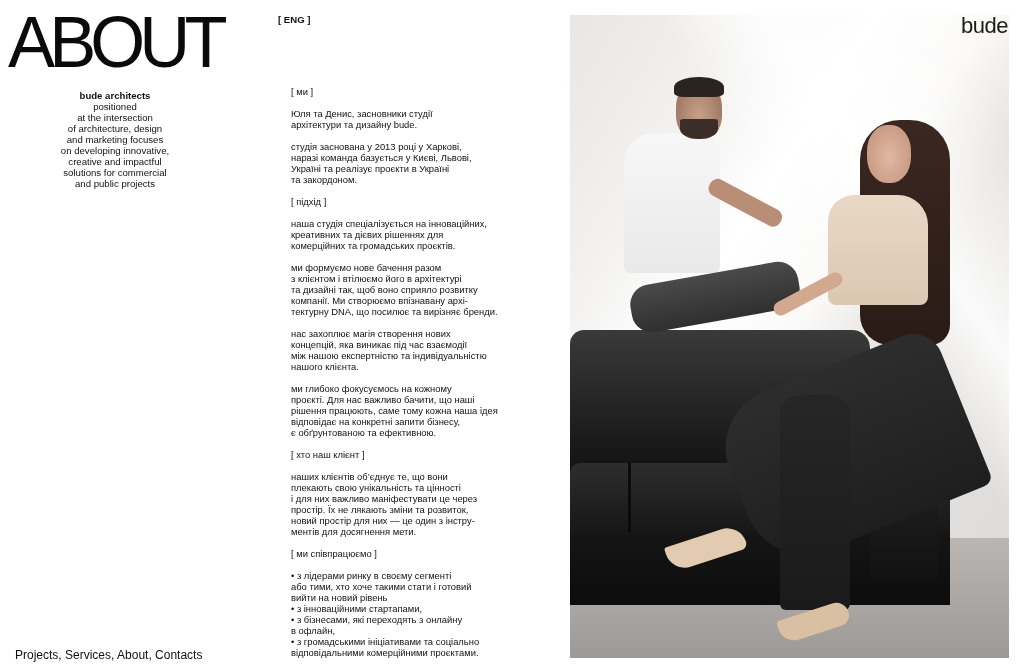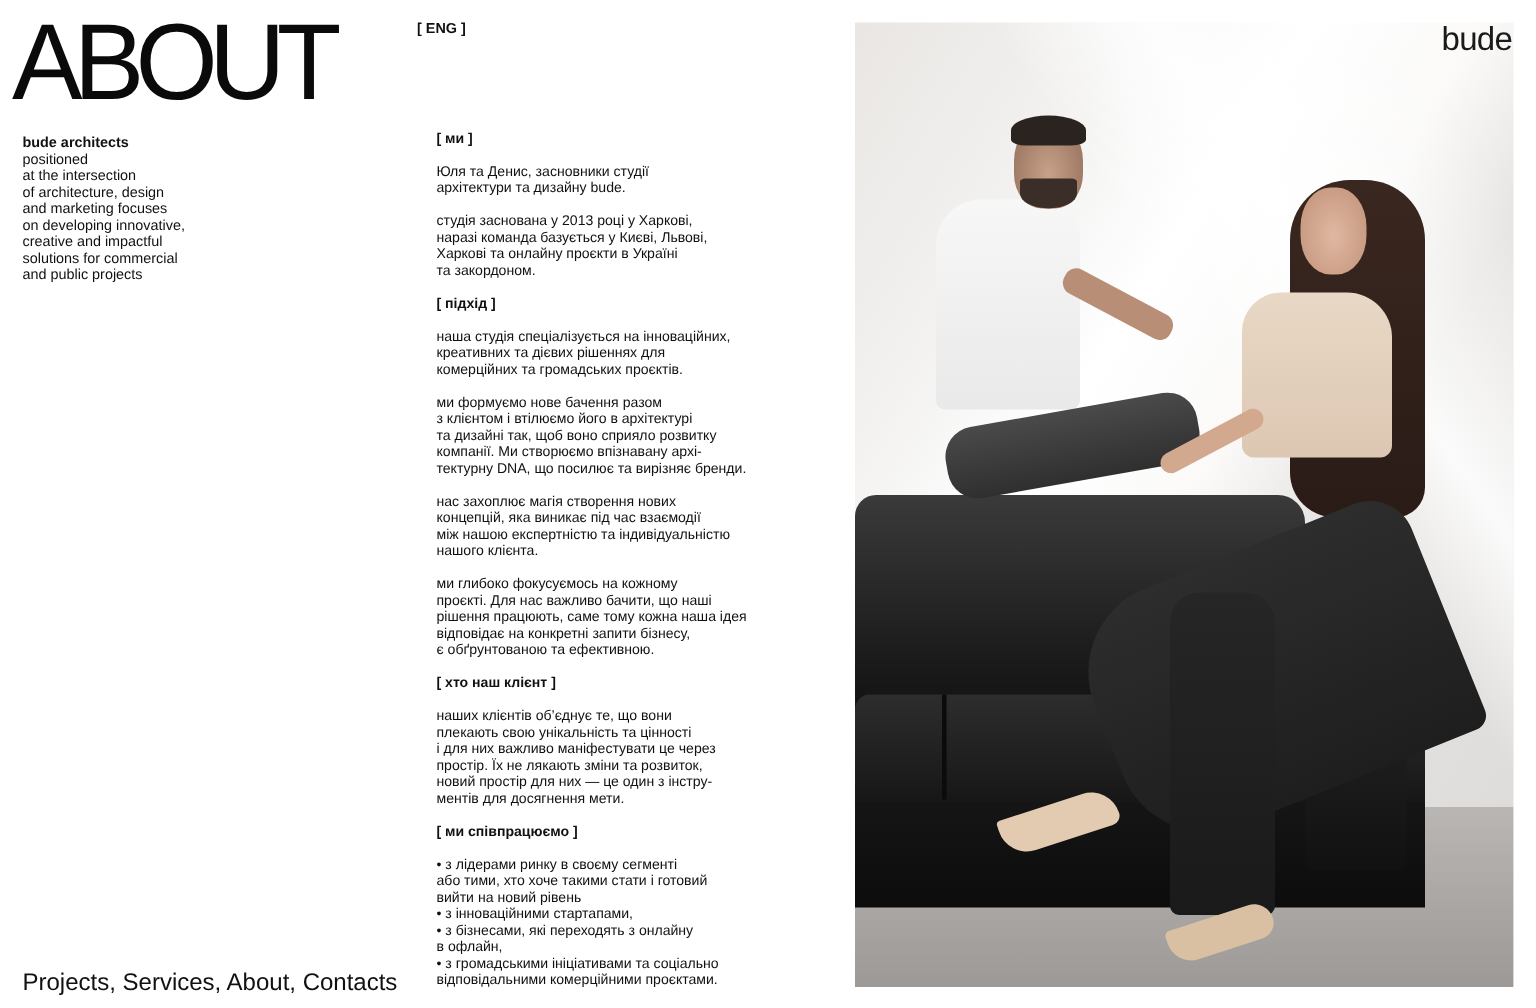--- a/index.html
+++ b/index.html
@@ -13,41 +13,41 @@
   
   .hero-title {
     position: absolute; left: 8px; top: 6px;
     font-family: "Liberation Sans", sans-serif;
     font-size: 72px; line-height: 72px; font-weight: 400;
     letter-spacing: -6px; color: #0a0a0a;
     transform: scaleX(0.98); transform-origin: left top;
   }
   .intro {
     position: absolute; left: 15px; top: 90px; width: 200px;
-    font-size: 9.6px; line-height: 11px; color: #111;
+    font-size: 9.6px; line-height: 11px; color: #111; text-align: center;
   }
   .intro .lead { font-weight: 700; display: block; }
   .intro span.line { display: block; }
 
   .footer-nav {
     position: absolute; left: 15px; top: 648px;
-    font-size: 16px; line-height: 15px; color: #111;
+    font-size: 12px; line-height: 15px; color: #111;
   }
   .footer-nav a { color: #111; text-decoration: none; cursor: pointer; }
 
   
   .lang {
     position: absolute; left: 278px; top: 14px;
     font-size: 9.6px; font-weight: 700; color: #111; cursor: pointer;
   }
   .content {
     position: absolute; left: 291px; top: 86px; width: 240px;
     font-size: 9.4px; line-height: 11px; color: #111;
   }
-  .content .heading { font-weight: 700; margin-bottom: 11px; display: block; }
+  .content .heading { font-weight: 400; margin-bottom: 11px; display: block; }
   .content p { margin-bottom: 11px; }
   .content p span { display: block; }
 
   
   .photo {
     position: absolute; left: 570px; top: 15px; width: 439px; height: 643px;
     overflow: hidden;
     background:
       linear-gradient(122deg, #e9e6e3 0%, #f3f2f1 22%, #ffffff 36%, #fbfaf9 50%, #e6e4e2 62%, #dcdad8 100%);
   }
@@ -183,21 +183,21 @@
 
   <div class="content">
     <span class="heading">[ ми ]</span>
     <p>
       <span>Юля та Денис, засновники студії</span>
       <span>архітектури та дизайну bude.</span>
     </p>
     <p>
       <span>студія заснована у 2013 році у Харкові,</span>
       <span>наразі команда базується у Києві, Львові,</span>
-      <span>Харкові та онлайну проєкти в Україні</span>
+      <span>Україні та реалізує проєкти в Україні</span>
       <span>та закордоном.</span>
     </p>
 
     <span class="heading">[ підхід ]</span>
     <p>
       <span>наша студія спеціалізується на інноваційних,</span>
       <span>креативних та дієвих рішеннях для</span>
       <span>комерційних та громадських проєктів.</span>
     </p>
     <p>

